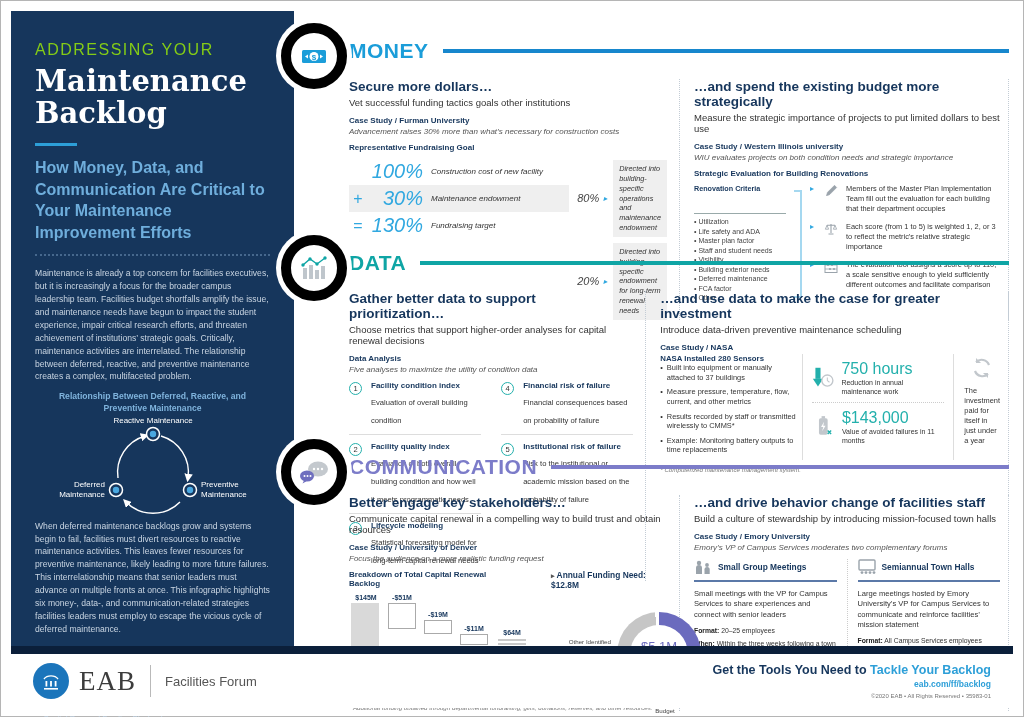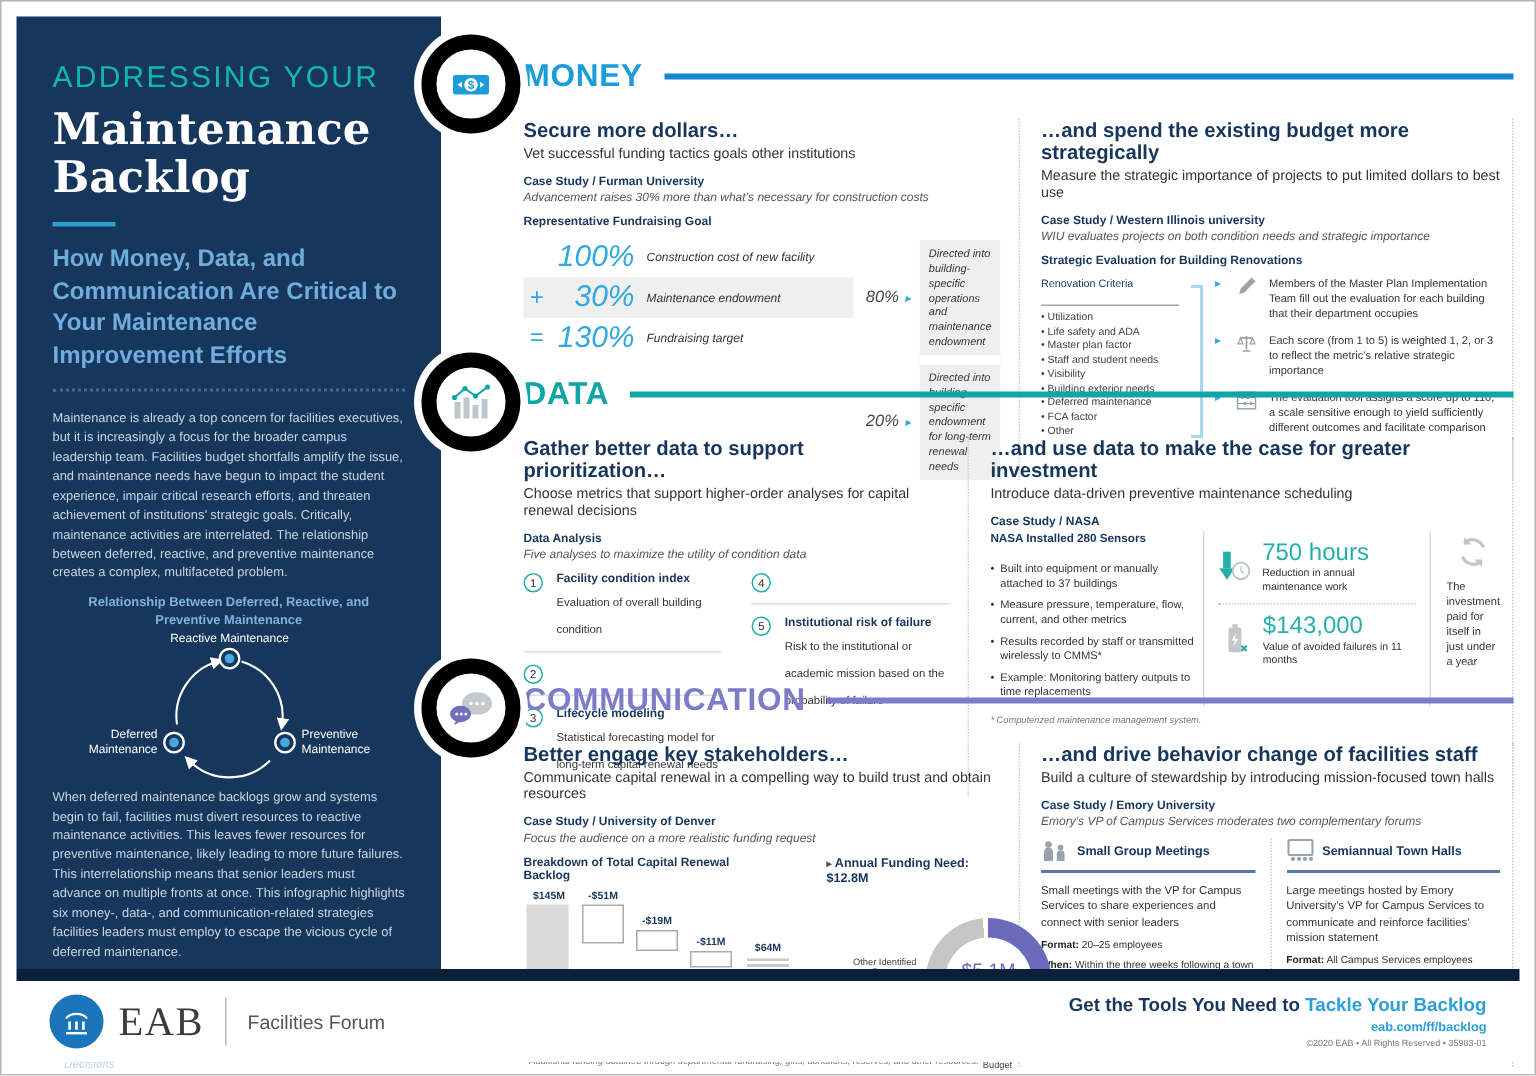--- a/index.html
+++ b/index.html
@@ -2,21 +2,21 @@
 <html><head>
 <meta charset="utf-8">
 <style>
   * { margin:0; padding:0; box-sizing:border-box; }
   html,body { width:1024px; height:717px; overflow:hidden; }
   body { font-family:"Liberation Sans", sans-serif; background:#e2e2e2; position:relative; }
   .page { position:absolute; inset:0; background:#fff; border:1px solid #b5b5b5; }
 
   
   .sidebar { position:absolute; left:10px; top:10px; width:283px; height:635px; background:#16365C; color:#fff; padding:30px 24px 0 24px; }
-  .kicker { font-size:20px; letter-spacing:1.5px; color:#14b8a6; }
+  .kicker { font-size:16px; letter-spacing:1.5px; color:#84cc16; }
   .side-title { font-family:"DejaVu Serif", serif; font-weight:bold; font-size:29px; line-height:1.12; margin-top:6px; }
   .side-rule { width:42px; height:3px; background:#2D9FD8; margin:13px 0 11px; }
   .side-sub { font-size:16px; font-weight:bold; color:#6FAEDC; line-height:1.35; }
   .dotline { border-top:2px dotted #46688D; margin:11px 0; }
   .side-para { font-size:8.6px; color:#C9D5E2; line-height:1.5; }
   .cycle-title { font-size:8.6px; font-weight:bold; color:#7FB3DC; text-align:center; line-height:1.3; margin:8px 10px 2px; }
   .cycle-svg { display:block; margin:0 auto; }
   .more-head { font-size:8.8px; font-weight:bold; color:#fff; line-height:1.4; margin:10px 0 7px; }
   .more-item { font-size:7.8px; font-style:italic; color:#BFD3E6; margin-bottom:5px; display:flex; gap:5px; cursor:pointer; }
   .more-item .b { color:#6FAEDC; font-style:normal; }
@@ -51,41 +51,41 @@
   .flab { font-size:8px; color:#333; }
   .fsplits { flex:1; display:flex; flex-direction:column; gap:6px; margin-top:2px; }
   .fsplit { display:grid; grid-template-columns:26px 10px 1fr; align-items:center; }
   .fs-pct { font-size:11px; color:#444; }
   .fs-arrow { color:#31A8E0; font-size:8px; }
   .fs-box { background:#EFEFEF; font-size:7.3px; color:#333; line-height:1.35; padding:4px 6px; }
 
   
   .crit-wrap { display:flex; gap:8px; }
   .criteria { width:92px; font-size:7px; color:#444; }
-  .crit-title { font-size:7.2px; font-weight:normal; color:#16365C; border-bottom:1px solid #9aa; padding-bottom:10px; margin-bottom:4px; }
+  .crit-title { font-size:7.2px; font-weight:bold; color:#16365C; border-bottom:1px solid #9aa; padding-bottom:20px; margin-bottom:4px; }
   .criteria li { list-style:none; margin-bottom:2.5px; }
   .criteria li::before { content:"• "; }
   .bracket { width:8px; border-top:2px solid #A5D8F0; border-bottom:2px solid #A5D8F0; border-right:2px solid #A5D8F0; margin:6px 0; }
   .steps { flex:1; }
   .step { display:grid; grid-template-columns:10px 18px 1fr; gap:4px; align-items:start; margin-bottom:8px; font-size:7.4px; color:#333; line-height:1.35; }
   .step .arr { color:#31A8E0; font-size:8px; }
 
   
   .dl { display:flex; gap:20px; }
   .dl-col { flex:1; }
   .ditem { display:grid; grid-template-columns:18px 1fr; gap:4px; padding-bottom:7px; margin-bottom:7px; border-bottom:1px solid #ddd; }
   .ditem.last { border-bottom:none; }
   .numc { width:13px; height:13px; border:1px solid #23B0AC; color:#23B0AC; border-radius:50%; font-size:8px; display:flex; align-items:center; justify-content:center; margin-top:1px; }
   .ditem b { font-size:8px; color:#16365C; display:block; margin-bottom:1px; }
   .ditem span { font-size:7.6px; color:#333; line-height:1.3; }
 
   
   .nasa { display:flex; }
   .sensors { width:142px; font-size:7.4px; color:#333; }
-  .sensors b { font-size:7.8px; color:#16365C; display:block; margin-bottom:11px; }
+  .sensors b { font-size:7.8px; color:#16365C; display:block; margin-bottom:0; }
   .sensors li { list-style:none; margin-bottom:5px; display:flex; gap:4px; line-height:1.3; }
   .sensors li::before { content:"•"; }
   .stats { width:152px; border-left:1px solid #ddd; border-right:1px solid #ddd; padding:0 9px; }
   .stat { display:flex; gap:7px; align-items:center; padding:6px 0; }
   .stat + .stat { border-top:1px dotted #ccc; }
   .stat-val { font-size:16px; color:#23B0AC; }
   .stat-desc { font-size:7px; color:#333; line-height:1.3; }
   .payoff { flex:1; padding-left:10px; font-size:7.4px; color:#333; line-height:1.35; }
   .foot-note { font-size:6.2px; font-style:italic; color:#777; margin-top:6px; }
 
@@ -337,29 +337,31 @@
           <div class="cs">Data Analysis</div>
           <div class="csnote">Five analyses to maximize the utility of condition data</div>
           <div class="dl">
             <div class="dl-col">
               <div class="ditem">
                 <span class="numc">1</span>
                 <div><b>Facility condition index</b><span>Evaluation of overall building condition</span></div>
               </div>
               <div class="ditem">
                 <span class="numc">2</span>
+                <div><b>Facility quality index</b><span>Evaluation of both overall building condition and how well it meets programmatic needs</span></div>
               </div>
               <div class="ditem last">
                 <span class="numc">3</span>
                 <div><b>Lifecycle modeling</b><span>Statistical forecasting model for long-term capital renewal needs</span></div>
               </div>
             </div>
             <div class="dl-col">
               <div class="ditem">
                 <span class="numc">4</span>
+                <div><b>Financial risk of failure</b><span>Financial consequences based on probability of failure</span></div>
               </div>
               <div class="ditem last">
                 <span class="numc">5</span>
                 <div><b>Institutional risk of failure</b><span>Risk to the institutional or academic mission based on the probability of failure</span></div>
               </div>
             </div>
           </div>
         </div>
         <div class="col-r">
           <h3>…and use data to make the case for greater investment</h3>

